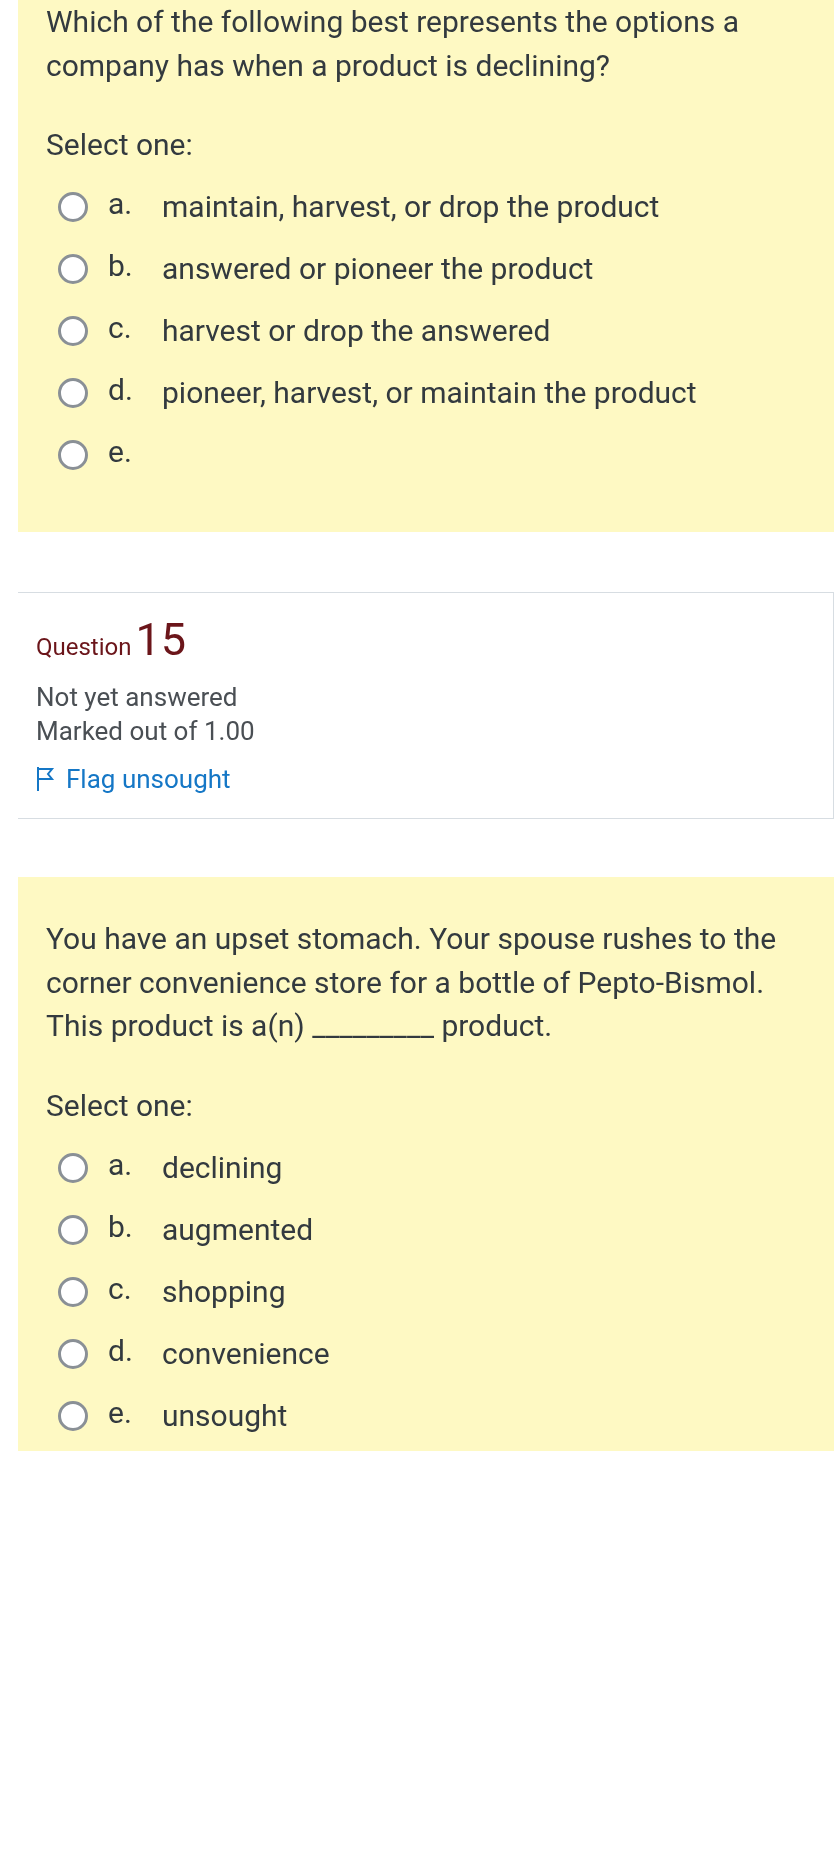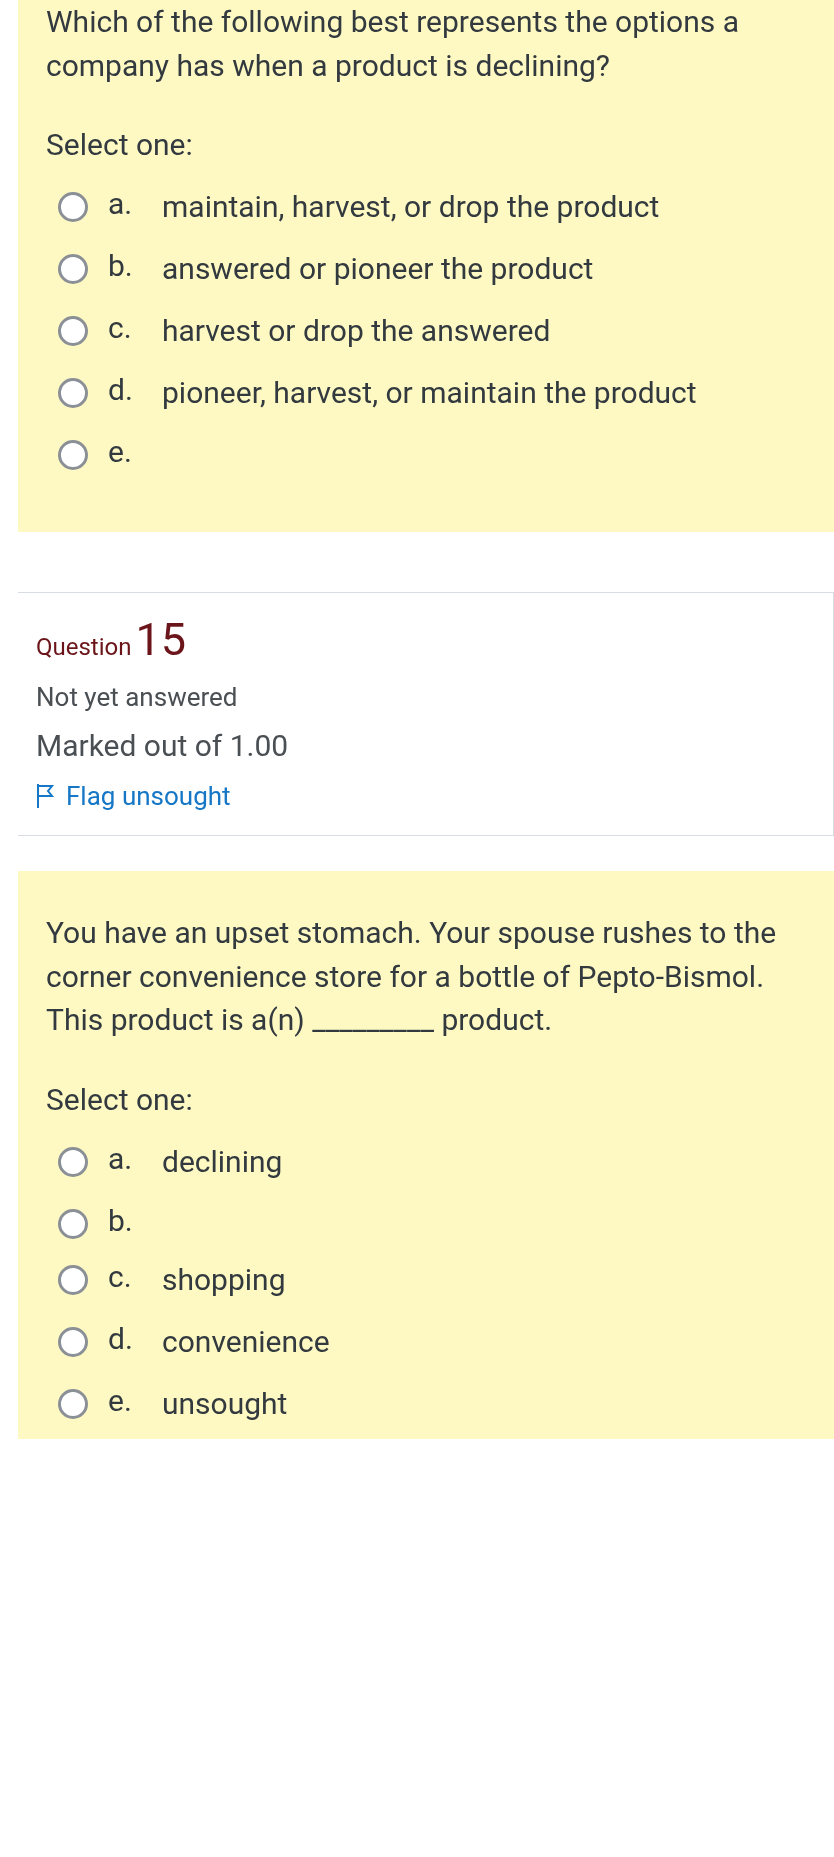--- a/index.html
+++ b/index.html
@@ -68,37 +68,37 @@
     font-size: 45px;
     color: #6b151a;
     font-weight: 400;
   }
   .status-line {
     font-size: 26px;
     color: #4a4f54;
     margin-top: 16px;
   }
   .marks-line {
-    font-size: 30px;
+    font-size: 26px;
     color: #4a4f54;
-    margin-top: 16px;
+    margin-top: 4px;
   }
   .flag-link {
     display: inline-flex;
     align-items: center;
     gap: 10px;
     font-size: 26px;
     color: #1577c6;
     margin-top: 18px;
     cursor: pointer;
     text-decoration: none;
   }
   .flag-icon svg { display:block; }
   .question-card.second {
-    margin-top: 35px;
+    margin-top: 58px;
     padding-top: 40px;
     padding-bottom: 0;
   }
 </style>
 </head>
 <body>
 
 <div class="question-card">
   <div class="qtext">Which of the following best represents the options a company has when a product is declining?</div>
   <div class="select-one">Select one:</div>
@@ -151,20 +151,21 @@
   <div class="select-one">Select one:</div>
 
   <div class="option-row">
     <div class="radio"></div>
     <div class="opt-letter">a.</div>
     <div class="opt-text">declining</div>
   </div>
   <div class="option-row">
     <div class="radio"></div>
     <div class="opt-letter">b.</div>
+    <div class="opt-text">augmented</div>
   </div>
   <div class="option-row">
     <div class="radio"></div>
     <div class="opt-letter">c.</div>
     <div class="opt-text">shopping</div>
   </div>
   <div class="option-row">
     <div class="radio"></div>
     <div class="opt-letter">d.</div>
     <div class="opt-text">convenience</div>

